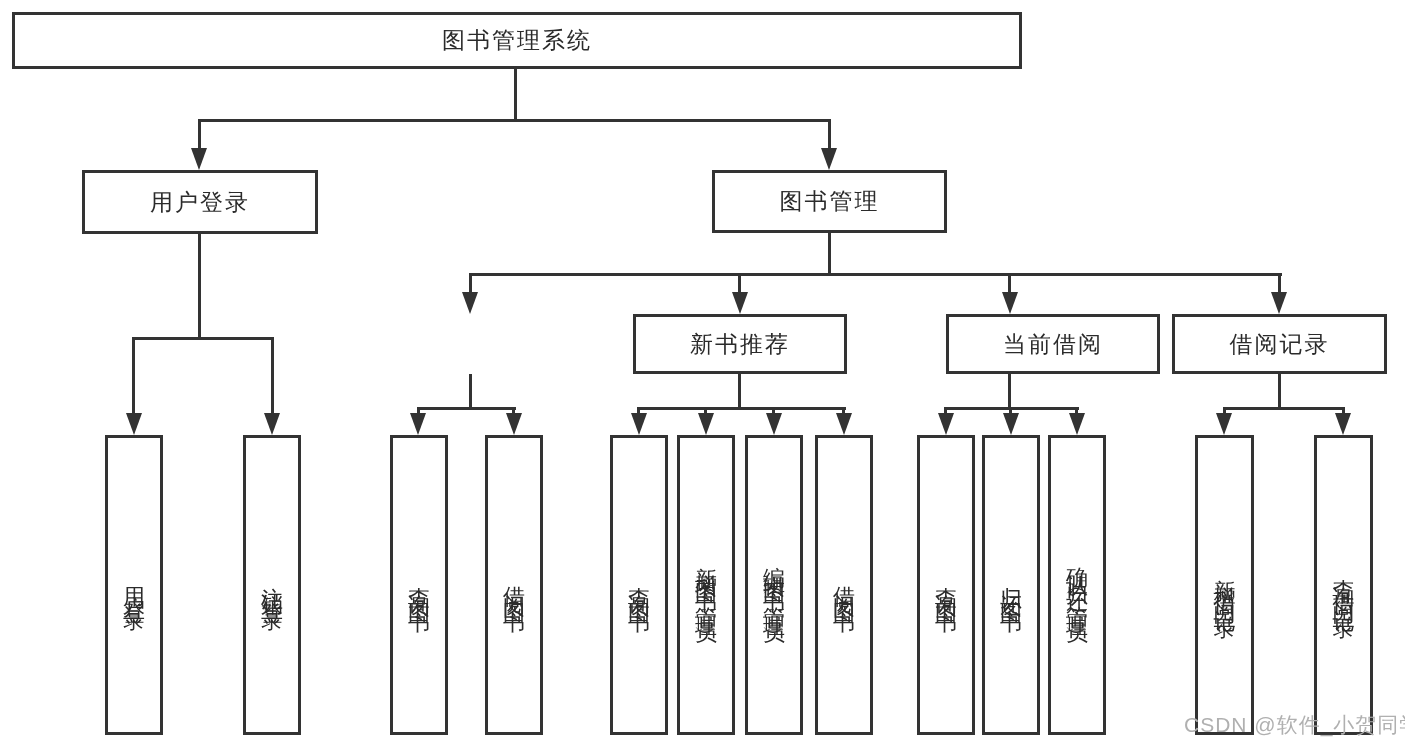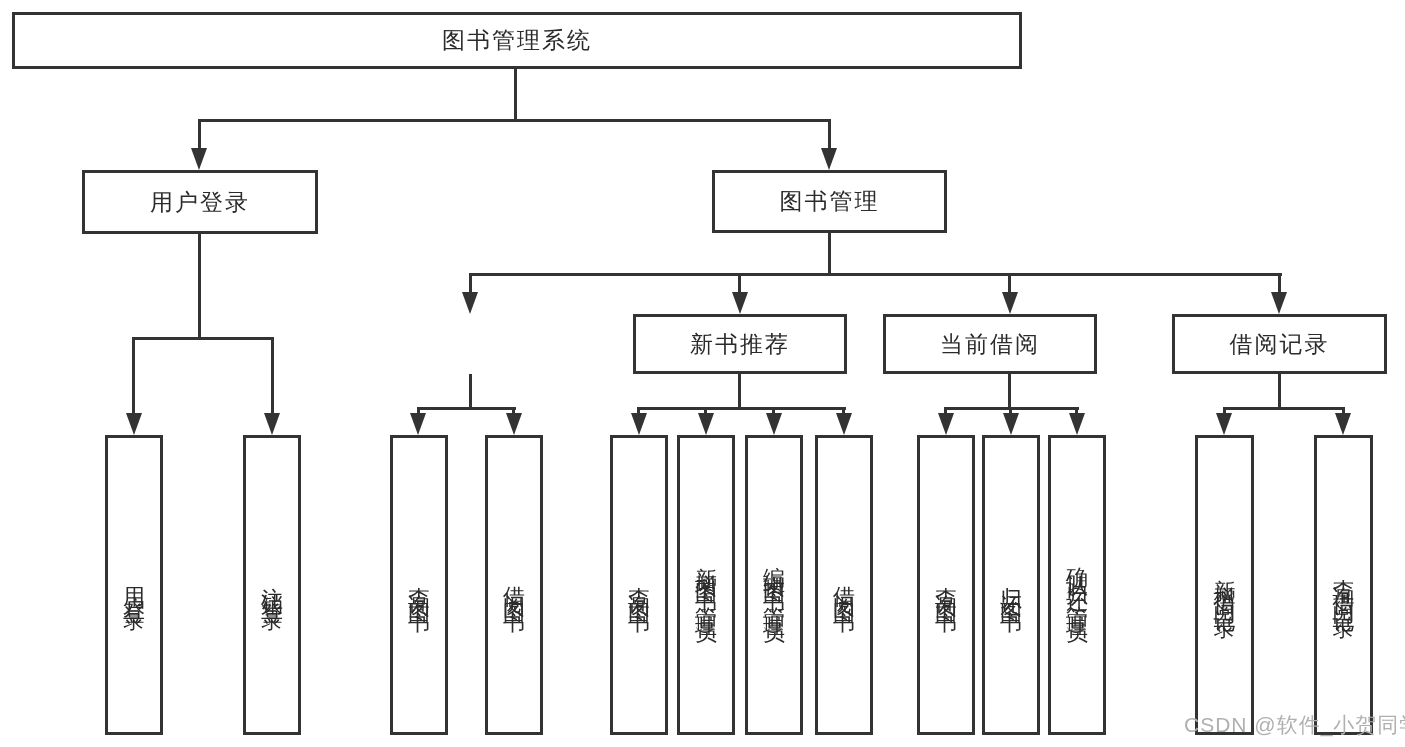--- a/index.html
+++ b/index.html
@@ -94,21 +94,21 @@
   <div class="line" style="left:469px;  top:273px; width:3px;   height:21px;"></div>
   <div class="arrow" style="left:462px;  top:292px;"></div>
   <div class="line" style="left:738px;  top:273px; width:3px;   height:21px;"></div>
   <div class="arrow" style="left:732px;  top:292px;"></div>
   <div class="line" style="left:1008px; top:273px; width:3px;   height:21px;"></div>
   <div class="arrow" style="left:1002px; top:292px;"></div>
   <div class="line" style="left:1278px; top:273px; width:3px;   height:21px;"></div>
   <div class="arrow" style="left:1271px; top:292px;"></div>
 
   <div class="node h-node" style="left:633px;  top:314px; width:214px; height:60px;">新书推荐</div>
-  <div class="node h-node" style="left:883px;  top:314px; width:214px; height:60px;">当前借阅</div>
+  <div class="node h-node" style="left:946px;  top:314px; width:214px; height:60px;">当前借阅</div>
   <div class="node h-node" style="left:1172px; top:314px; width:215px; height:60px;">借阅记录</div>
 
   <div class="line" style="left:469px; top:374px; width:3px;  height:36px;"></div>
   <div class="line" style="left:417px; top:407px; width:99px; height:3px;"></div>
   <div class="line" style="left:417px; top:407px; width:3px;  height:9px;"></div>
   <div class="arrow" style="left:410px; top:413px;"></div>
   <div class="line" style="left:512px; top:407px; width:3px;  height:9px;"></div>
   <div class="arrow" style="left:506px; top:413px;"></div>
 
   <div class="line" style="left:738px; top:374px; width:3px;   height:36px;"></div>

